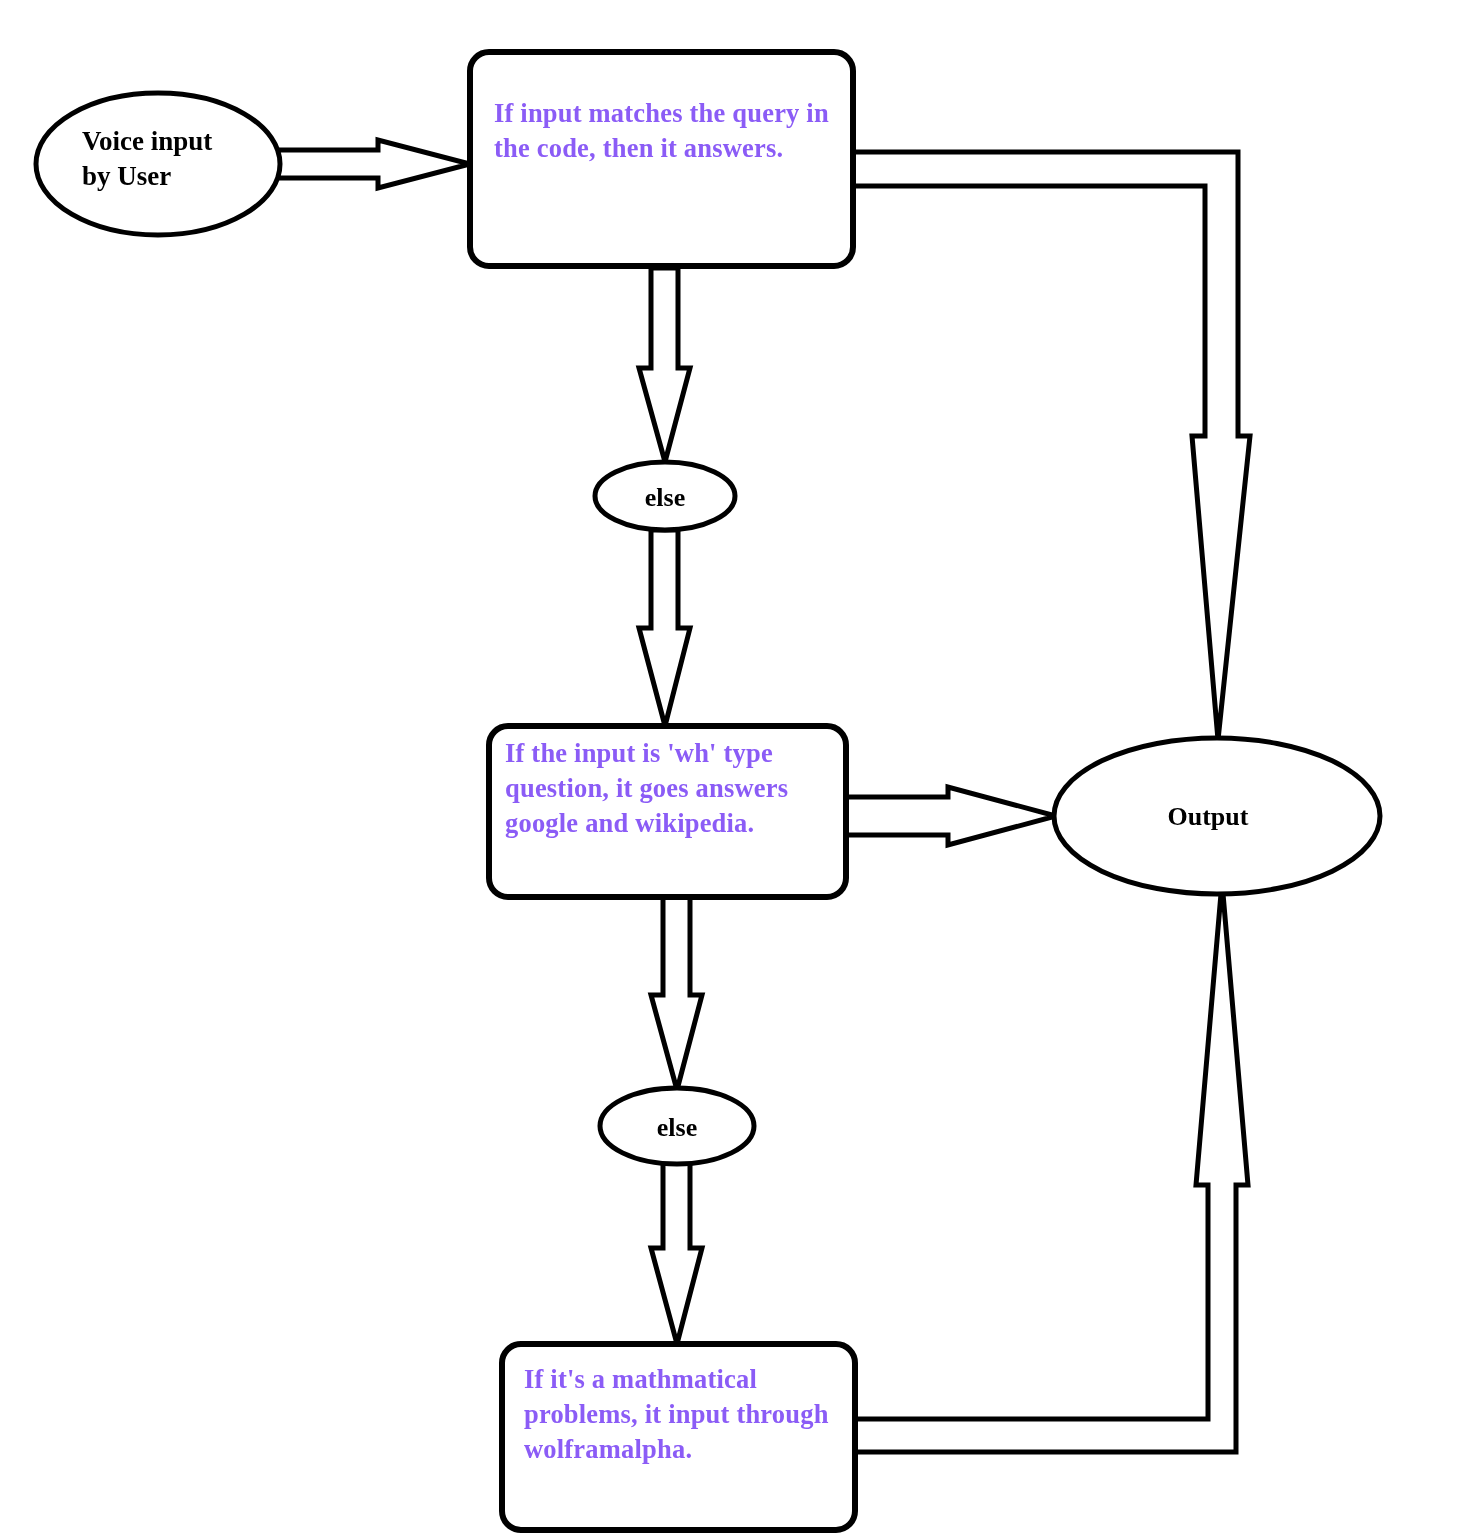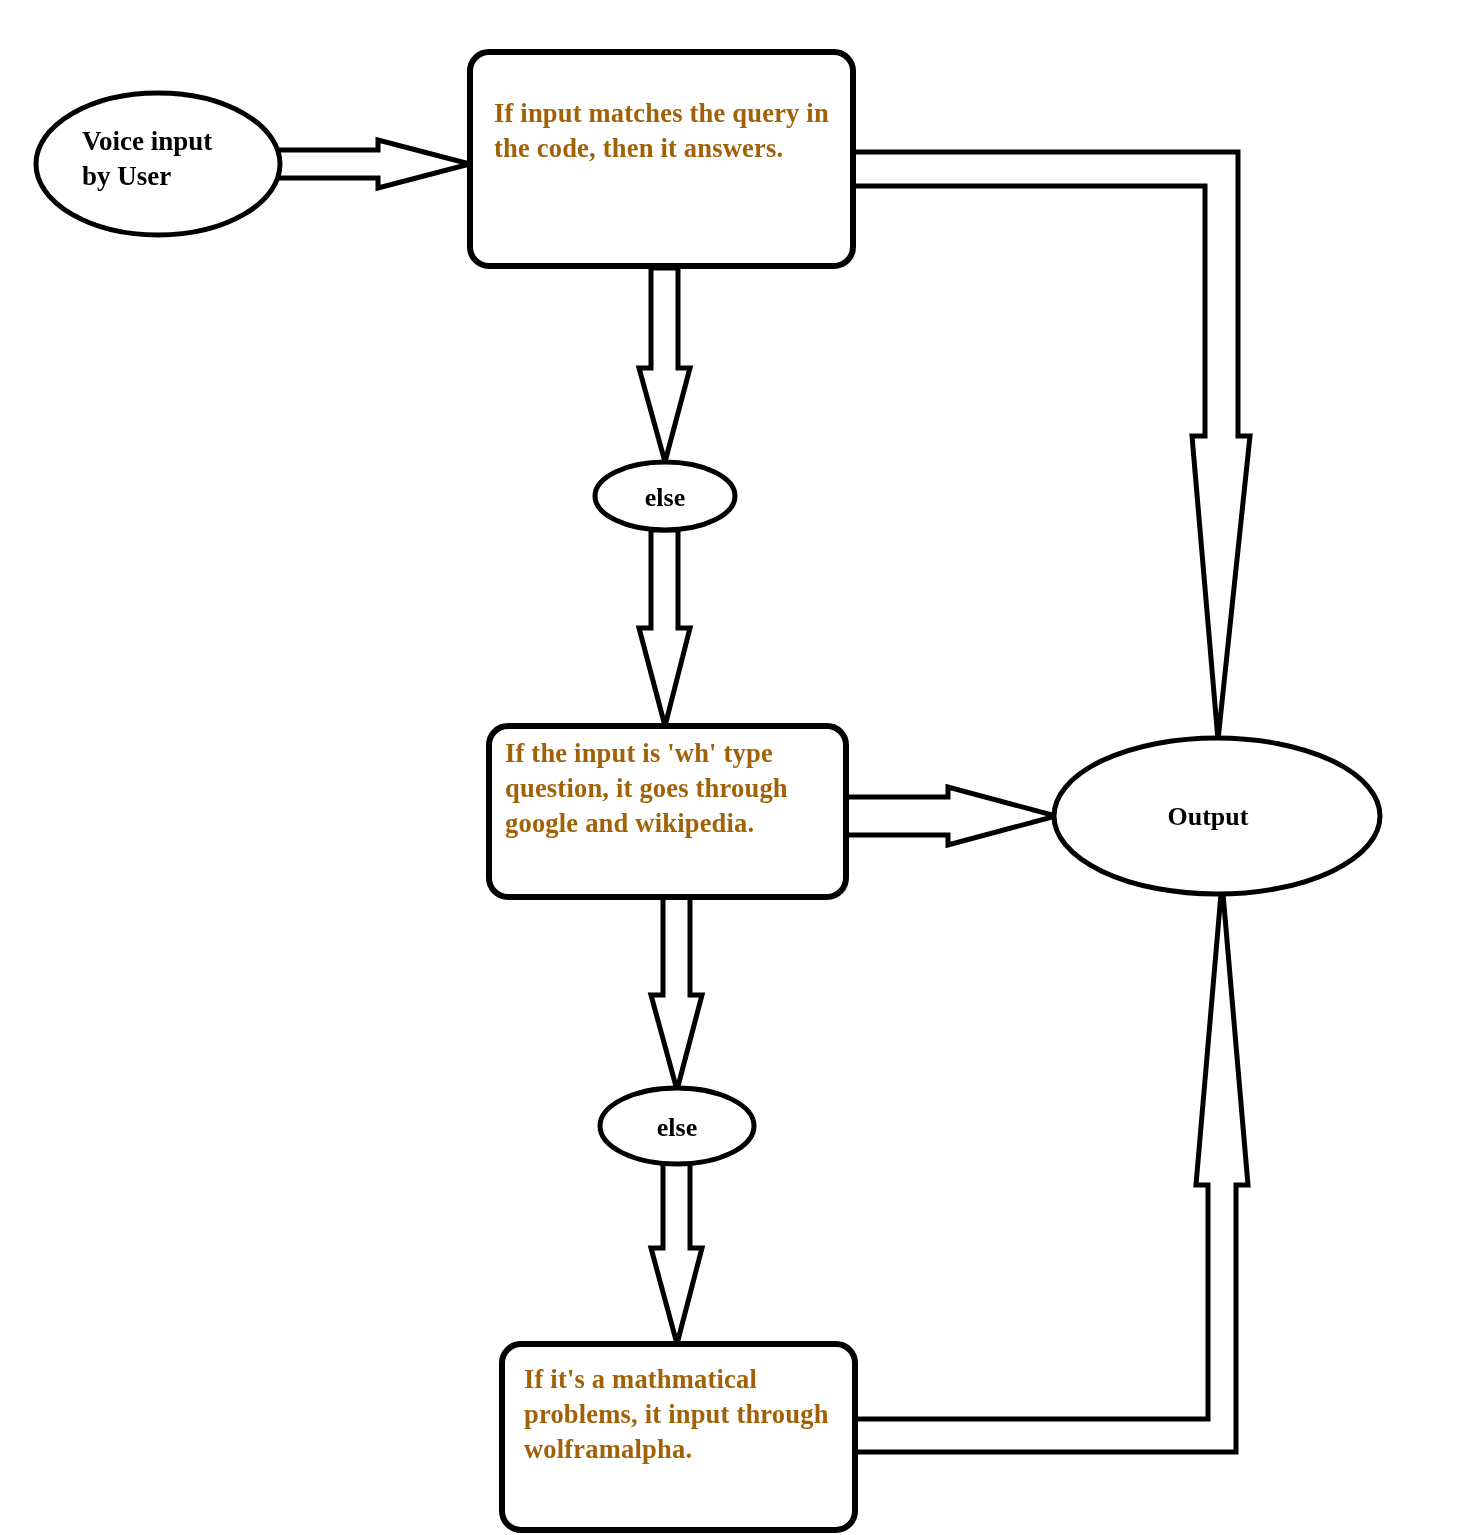--- a/index.html
+++ b/index.html
@@ -52,21 +52,21 @@
     font-family: "Liberation Serif", "DejaVu Serif", serif;
     font-weight: bold;
     font-size: 26px;
     fill: #000000;
   }
   .box-text-fo {
     font-family: "Liberation Serif", "DejaVu Serif", serif;
     font-weight: bold;
     font-size: 26.5px;
     line-height: 1.32;
-    color: #a16207;
+    color: #8b5cf6;
     letter-spacing: 0.2px;
   }
 </style>
 </head>
 <body>
 
 <div id="flowchart-root">
   <svg class="diagram" viewBox="0 0 1482 1535" xmlns="http://www.w3.org/2000/svg">
 
     <g>
@@ -115,21 +115,21 @@
     </g>
 
     <g>
       <ellipse class="shape-stroke" cx="665" cy="496" rx="70" ry="34" stroke-width="5"></ellipse>
       <text class="node-text-plain" x="665" y="506" text-anchor="middle">else</text>
     </g>
 
     <g>
       <rect class="shape-stroke" x="489" y="726" width="357" height="171" rx="19" ry="19" stroke-width="6"></rect>
       <foreignObject x="505" y="736" width="340" height="160">
-        <div xmlns="http://www.w3.org/1999/xhtml" class="box-text-fo">If the input is 'wh' type question, it goes through google and wikipedia.</div>
+        <div xmlns="http://www.w3.org/1999/xhtml" class="box-text-fo">If the input is 'wh' type question, it goes answers google and wikipedia.</div>
       </foreignObject>
     </g>
 
     <g>
       <ellipse class="shape-stroke" cx="677" cy="1126" rx="77" ry="38" stroke-width="5"></ellipse>
       <text class="node-text-plain" x="677" y="1136" text-anchor="middle">else</text>
     </g>
 
     <g>
       <rect class="shape-stroke" x="502" y="1344" width="353" height="186" rx="19" ry="19" stroke-width="6"></rect>

